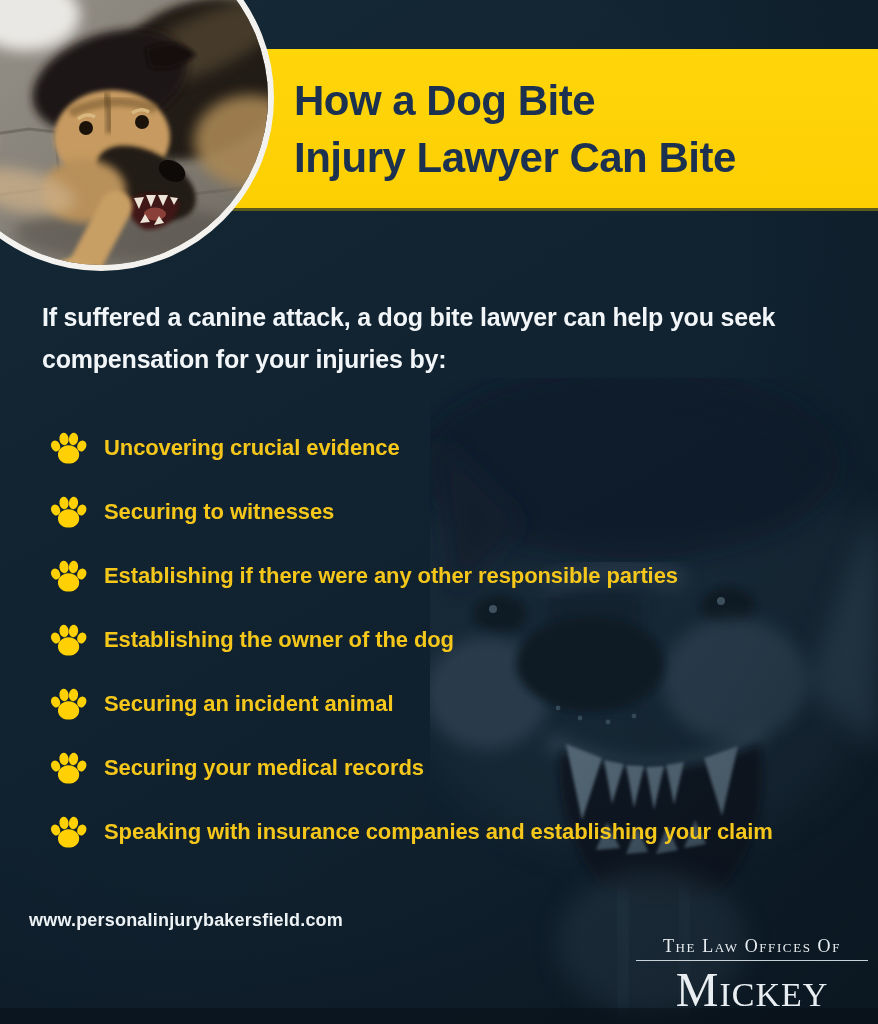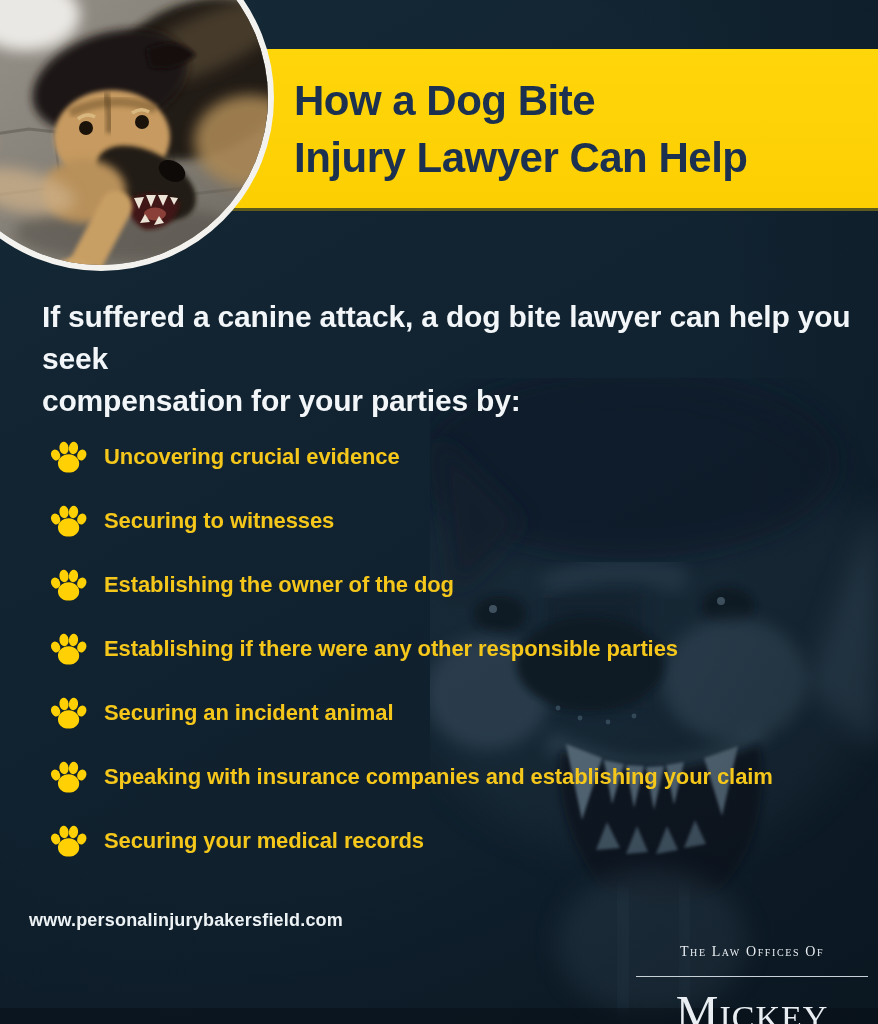--- a/index.html
+++ b/index.html
@@ -30,39 +30,39 @@
   
   .bg-dog { position:absolute; right:0; top:378px; width:448px; height:646px; opacity:.52; z-index:1; }
   .vignette {
     position:absolute; inset:0; z-index:1; pointer-events:none;
     background:radial-gradient(ellipse at 28% 38%, rgba(0,0,0,0) 55%, rgba(4,10,16,.35) 100%);
   }
   .bottom-shade { position:absolute; left:0; right:0; bottom:0; height:16px; background:rgba(6,13,20,.45); z-index:1; }
   
   .intro {
     position:absolute; left:42px; top:296px; z-index:2;
-    color:#f2f6f8; font-size:30px; font-weight:600; line-height:42px; letter-spacing:-0.2px;
-  }
-  
-  .list { position:absolute; left:50px; top:436px; display:flex; flex-direction:column; gap:22px; z-index:2; }
+    color:#f2f6f8; font-size:25px; font-weight:600; line-height:42px; letter-spacing:-0.2px;
+  }
+  
+  .list { position:absolute; left:50px; top:427px; display:flex; flex-direction:column; gap:22px; z-index:2; }
   .list-item { display:flex; align-items:center; gap:17px; height:42px; }
   .paw { width:37px; height:33px; color:#ffd104; flex:none; }
   .list-label { color:#f5c71b; font-size:22px; font-weight:bold; letter-spacing:-0.1px; white-space:nowrap; }
   
   .footer-url {
     position:absolute; left:29px; top:910px; z-index:4;
     color:#edf2f5; font-size:18px; font-weight:600; letter-spacing:.2px;
   }
   .logo {
     position:absolute; right:5px; top:936px; width:242px; text-align:center;
     color:#e9eef2; font-family:"Liberation Serif", serif; z-index:4;
   }
   .logo-top {
-    display:block; font-size:14px; font-variant:small-caps; letter-spacing:1.6px;
-    padding-bottom:16px; border-bottom:1px solid #c9d1d8; margin:8px 5px;
+    display:block; font-size:18px; font-variant:small-caps; letter-spacing:1.6px;
+    padding-bottom:3px; border-bottom:1px solid #c9d1d8; margin:0 5px;
   }
   .logo-name { display:block; font-size:48px; font-variant:small-caps; letter-spacing:1px; margin-top:1px; }
 </style>
 </head>
 <body>
 
 <div class="canvas">
 
   <svg class="bg-dog" viewBox="0 0 448 646" aria-hidden="true">
     <defs>
@@ -115,21 +115,21 @@
       <polygon points="226,476 237,448 248,472"></polygon>
       <polygon points="254,470 265,442 276,466"></polygon>
     </g>
     <ellipse cx="222" cy="565" rx="95" ry="72" fill="#344a59" opacity=".7" filter="url(#bb12)"></ellipse>
     <path d="M190 515 q12 62 0 118" stroke="#46606f" stroke-width="14" opacity=".5" fill="none" filter="url(#bb8)"></path>
     <path d="M252 512 q10 60 2 120" stroke="#46606f" stroke-width="12" opacity=".45" fill="none" filter="url(#bb8)"></path>
   </svg>
 
   <div class="banner">
     <div class="title-line">How a Dog Bite</div>
-    <div class="title-line">Injury Lawyer Can Help</div>
+    <div class="title-line">Injury Lawyer Can Bite</div>
   </div>
 
   <div class="dog-circle">
     <svg viewBox="0 0 334 334" width="334" height="334" aria-hidden="true">
       <defs>
         <linearGradient id="pave" x1="0" y1="0" x2="1" y2="1">
           <stop offset="0" stop-color="#9b968f"></stop>
             <stop offset=".55" stop-color="#878279"></stop>
             <stop offset="1" stop-color="#6f6a62"></stop>
         </linearGradient>
@@ -177,21 +177,21 @@
       <ellipse cx="150" cy="260" rx="42" ry="32" fill="#b8905a" filter="url(#f4)"></ellipse>
       <rect x="150" y="256" width="32" height="100" rx="15" fill="#c79e63" transform="rotate(28 166 306)" filter="url(#f2)"></rect>
       <ellipse cx="140" cy="340" rx="20" ry="13" fill="#caa267" filter="url(#f2)"></ellipse>
       <ellipse cx="88" cy="260" rx="54" ry="21" fill="#cdb089" opacity=".75" transform="rotate(12 88 260)" filter="url(#f7)"></ellipse>
       <ellipse cx="28" cy="212" rx="32" ry="15" fill="#c2a87f" opacity=".6" filter="url(#f7)"></ellipse>
     </svg>
   </div>
 
   <div class="intro">
     <div>If suffered a canine attack, a dog bite lawyer can help you seek</div>
-    <div>compensation for your parties by:</div>
+    <div>compensation for your injuries by:</div>
   </div>
 
   <div class="list">
     <div class="list-item">
       <svg class="paw" viewBox="0 0 37 33" aria-hidden="true">
           <g fill="currentColor">
             <ellipse cx="5.6" cy="14" rx="4.4" ry="5.6" transform="rotate(-24 5.6 14)"></ellipse>
             <ellipse cx="14" cy="7" rx="4.6" ry="6.2" transform="rotate(-7 14 7)"></ellipse>
             <ellipse cx="23.5" cy="7" rx="4.6" ry="6.2" transform="rotate(7 23.5 7)"></ellipse>
             <ellipse cx="31.8" cy="14" rx="4.4" ry="5.6" transform="rotate(24 31.8 14)"></ellipse>
@@ -215,69 +215,69 @@
     <div class="list-item">
       <svg class="paw" viewBox="0 0 37 33" aria-hidden="true">
           <g fill="currentColor">
             <ellipse cx="5.6" cy="14" rx="4.4" ry="5.6" transform="rotate(-24 5.6 14)"></ellipse>
             <ellipse cx="14" cy="7" rx="4.6" ry="6.2" transform="rotate(-7 14 7)"></ellipse>
             <ellipse cx="23.5" cy="7" rx="4.6" ry="6.2" transform="rotate(7 23.5 7)"></ellipse>
             <ellipse cx="31.8" cy="14" rx="4.4" ry="5.6" transform="rotate(24 31.8 14)"></ellipse>
             <path d="M18.6 13.2 C12 13.2 6.8 18.6 8.2 24.4 C9.3 29 13.6 31.6 18.6 31.6 C23.6 31.6 27.9 29 29 24.4 C30.4 18.6 25.2 13.2 18.6 13.2 Z"></path>
           </g>
         </svg>
+      <span class="list-label">Establishing if there were any other responsible parties</span>
+    </div>
+    <div class="list-item">
+      <svg class="paw" viewBox="0 0 37 33" aria-hidden="true">
+          <g fill="currentColor">
+            <ellipse cx="5.6" cy="14" rx="4.4" ry="5.6" transform="rotate(-24 5.6 14)"></ellipse>
+            <ellipse cx="14" cy="7" rx="4.6" ry="6.2" transform="rotate(-7 14 7)"></ellipse>
+            <ellipse cx="23.5" cy="7" rx="4.6" ry="6.2" transform="rotate(7 23.5 7)"></ellipse>
+            <ellipse cx="31.8" cy="14" rx="4.4" ry="5.6" transform="rotate(24 31.8 14)"></ellipse>
+            <path d="M18.6 13.2 C12 13.2 6.8 18.6 8.2 24.4 C9.3 29 13.6 31.6 18.6 31.6 C23.6 31.6 27.9 29 29 24.4 C30.4 18.6 25.2 13.2 18.6 13.2 Z"></path>
+          </g>
+        </svg>
       <span class="list-label">Establishing the owner of the dog</span>
     </div>
     <div class="list-item">
       <svg class="paw" viewBox="0 0 37 33" aria-hidden="true">
           <g fill="currentColor">
             <ellipse cx="5.6" cy="14" rx="4.4" ry="5.6" transform="rotate(-24 5.6 14)"></ellipse>
             <ellipse cx="14" cy="7" rx="4.6" ry="6.2" transform="rotate(-7 14 7)"></ellipse>
             <ellipse cx="23.5" cy="7" rx="4.6" ry="6.2" transform="rotate(7 23.5 7)"></ellipse>
             <ellipse cx="31.8" cy="14" rx="4.4" ry="5.6" transform="rotate(24 31.8 14)"></ellipse>
             <path d="M18.6 13.2 C12 13.2 6.8 18.6 8.2 24.4 C9.3 29 13.6 31.6 18.6 31.6 C23.6 31.6 27.9 29 29 24.4 C30.4 18.6 25.2 13.2 18.6 13.2 Z"></path>
           </g>
         </svg>
-      <span class="list-label">Establishing if there were any other responsible parties</span>
-    </div>
-    <div class="list-item">
-      <svg class="paw" viewBox="0 0 37 33" aria-hidden="true">
-          <g fill="currentColor">
-            <ellipse cx="5.6" cy="14" rx="4.4" ry="5.6" transform="rotate(-24 5.6 14)"></ellipse>
-            <ellipse cx="14" cy="7" rx="4.6" ry="6.2" transform="rotate(-7 14 7)"></ellipse>
-            <ellipse cx="23.5" cy="7" rx="4.6" ry="6.2" transform="rotate(7 23.5 7)"></ellipse>
-            <ellipse cx="31.8" cy="14" rx="4.4" ry="5.6" transform="rotate(24 31.8 14)"></ellipse>
-            <path d="M18.6 13.2 C12 13.2 6.8 18.6 8.2 24.4 C9.3 29 13.6 31.6 18.6 31.6 C23.6 31.6 27.9 29 29 24.4 C30.4 18.6 25.2 13.2 18.6 13.2 Z"></path>
-          </g>
-        </svg>
       <span class="list-label">Securing an incident animal</span>
     </div>
     <div class="list-item">
       <svg class="paw" viewBox="0 0 37 33" aria-hidden="true">
           <g fill="currentColor">
             <ellipse cx="5.6" cy="14" rx="4.4" ry="5.6" transform="rotate(-24 5.6 14)"></ellipse>
             <ellipse cx="14" cy="7" rx="4.6" ry="6.2" transform="rotate(-7 14 7)"></ellipse>
             <ellipse cx="23.5" cy="7" rx="4.6" ry="6.2" transform="rotate(7 23.5 7)"></ellipse>
             <ellipse cx="31.8" cy="14" rx="4.4" ry="5.6" transform="rotate(24 31.8 14)"></ellipse>
             <path d="M18.6 13.2 C12 13.2 6.8 18.6 8.2 24.4 C9.3 29 13.6 31.6 18.6 31.6 C23.6 31.6 27.9 29 29 24.4 C30.4 18.6 25.2 13.2 18.6 13.2 Z"></path>
           </g>
         </svg>
+      <span class="list-label">Securing your medical records</span>
+    </div>
+    <div class="list-item">
+      <svg class="paw" viewBox="0 0 37 33" aria-hidden="true">
+          <g fill="currentColor">
+            <ellipse cx="5.6" cy="14" rx="4.4" ry="5.6" transform="rotate(-24 5.6 14)"></ellipse>
+            <ellipse cx="14" cy="7" rx="4.6" ry="6.2" transform="rotate(-7 14 7)"></ellipse>
+            <ellipse cx="23.5" cy="7" rx="4.6" ry="6.2" transform="rotate(7 23.5 7)"></ellipse>
+            <ellipse cx="31.8" cy="14" rx="4.4" ry="5.6" transform="rotate(24 31.8 14)"></ellipse>
+            <path d="M18.6 13.2 C12 13.2 6.8 18.6 8.2 24.4 C9.3 29 13.6 31.6 18.6 31.6 C23.6 31.6 27.9 29 29 24.4 C30.4 18.6 25.2 13.2 18.6 13.2 Z"></path>
+          </g>
+        </svg>
       <span class="list-label">Speaking with insurance companies and establishing your claim</span>
-    </div>
-    <div class="list-item">
-      <svg class="paw" viewBox="0 0 37 33" aria-hidden="true">
-          <g fill="currentColor">
-            <ellipse cx="5.6" cy="14" rx="4.4" ry="5.6" transform="rotate(-24 5.6 14)"></ellipse>
-            <ellipse cx="14" cy="7" rx="4.6" ry="6.2" transform="rotate(-7 14 7)"></ellipse>
-            <ellipse cx="23.5" cy="7" rx="4.6" ry="6.2" transform="rotate(7 23.5 7)"></ellipse>
-            <ellipse cx="31.8" cy="14" rx="4.4" ry="5.6" transform="rotate(24 31.8 14)"></ellipse>
-            <path d="M18.6 13.2 C12 13.2 6.8 18.6 8.2 24.4 C9.3 29 13.6 31.6 18.6 31.6 C23.6 31.6 27.9 29 29 24.4 C30.4 18.6 25.2 13.2 18.6 13.2 Z"></path>
-          </g>
-        </svg>
-      <span class="list-label">Securing your medical records</span>
     </div>
   </div>
 
   <div class="footer-url">www.personalinjurybakersfield.com</div>
 
   <div class="logo">
     <span class="logo-top">The Law Offices Of</span>
     <span class="logo-name">Mickey Fine</span>
   </div>
 

